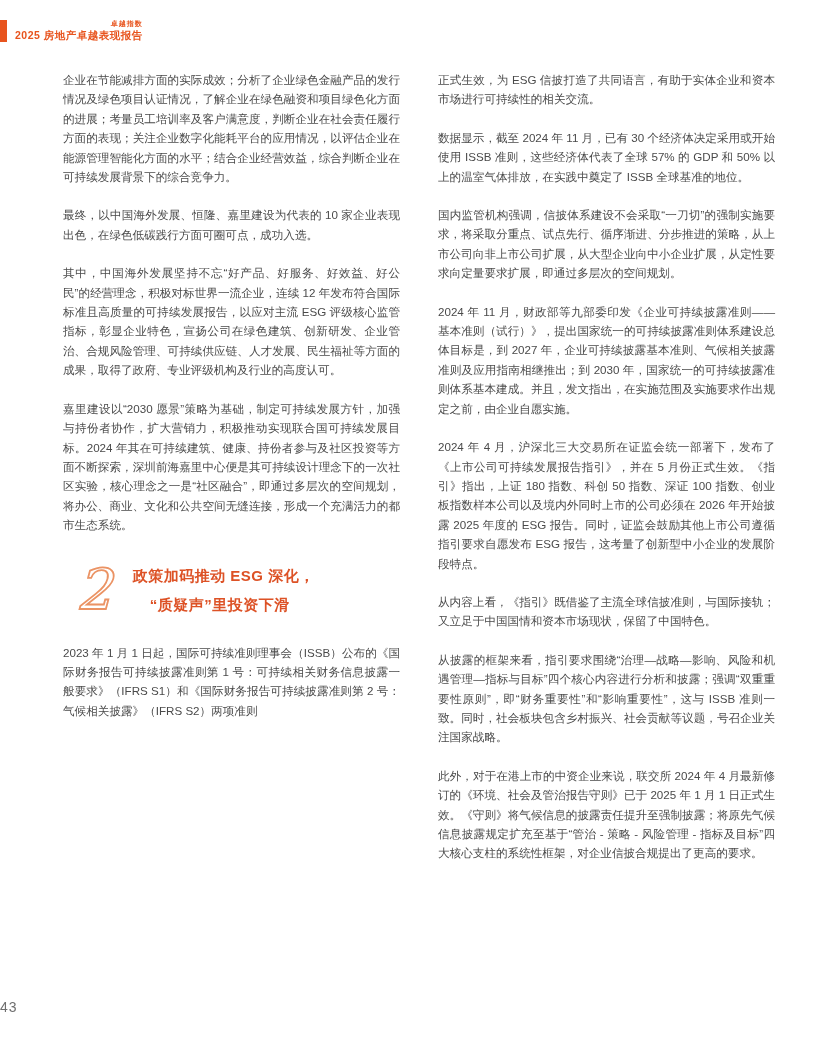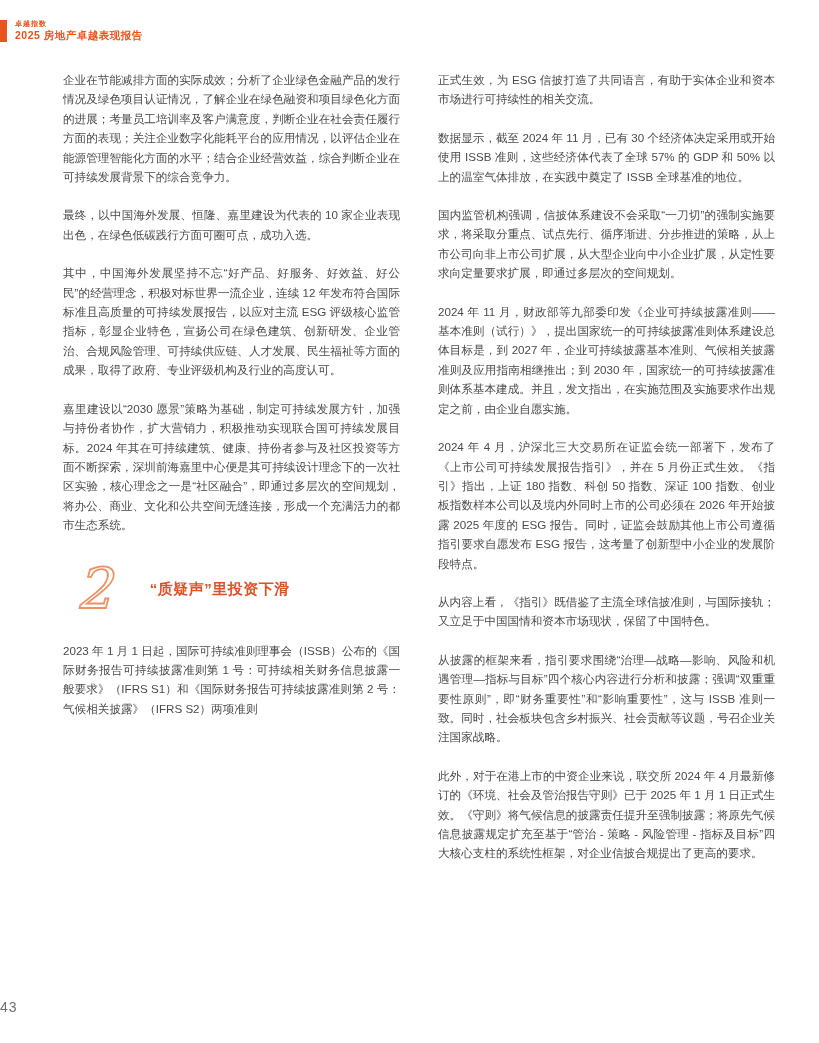--- a/index.html
+++ b/index.html
@@ -7,21 +7,21 @@
     position:relative;
     width:819px;height:1043px;
     margin:0 auto;
     background:#ffffff;
     font-family:"Liberation Sans","DejaVu Sans",sans-serif;
     overflow:hidden;
   }
   
   .brand{position:absolute;top:20px;left:0;display:flex;align-items:stretch;}
   .brand-bar{width:7px;background:#e8541e;}
-  .brand-text{margin-left:8px;display:flex;flex-direction:column;justify-content:center;}
+  .brand-text{margin-left:8px;display:flex;flex-direction:column;justify-content:center;text-align:right;}
   .brand-tagline{font-size:7px;font-weight:bold;color:#e8541e;letter-spacing:1px;line-height:8px;}
   .brand-title{font-size:10.5px;font-weight:bold;color:#e8541e;line-height:13px;margin-top:1px;letter-spacing:.5px;}
   
   .columns{
     position:absolute;top:70px;left:63px;
     display:flex;gap:38px;
   }
   .col{width:337px;}
   .col p{
     margin:0 0 19px 0;
@@ -73,20 +73,21 @@
 
     <div class="col">
       <p>企业在节能减排方面的实际成效；分析了企业绿色金融产品的发行情况及绿色项目认证情况，了解企业在绿色融资和项目绿色化方面的进展；考量员工培训率及客户满意度，判断企业在社会责任履行方面的表现；关注企业数字化能耗平台的应用情况，以评估企业在能源管理智能化方面的水平；结合企业经营效益，综合判断企业在可持续发展背景下的综合竞争力。</p>
       <p>最终，以中国海外发展、恒隆、嘉里建设为代表的 10 家企业表现出色，在绿色低碳践行方面可圈可点，成功入选。</p>
       <p>其中，中国海外发展坚持不忘“好产品、好服务、好效益、好公民”的经营理念，积极对标世界一流企业，连续 12 年发布符合国际标准且高质量的可持续发展报告，以应对主流 ESG 评级核心监管指标，彰显企业特色，宣扬公司在绿色建筑、创新研发、企业管治、合规风险管理、可持续供应链、人才发展、民生福祉等方面的成果，取得了政府、专业评级机构及行业的高度认可。</p>
       <p>嘉里建设以“2030 愿景”策略为基础，制定可持续发展方针，加强与持份者协作，扩大营销力，积极推动实现联合国可持续发展目标。2024 年其在可持续建筑、健康、持份者参与及社区投资等方面不断探索，深圳前海嘉里中心便是其可持续设计理念下的一次社区实验，核心理念之一是“社区融合”，即通过多层次的空间规划，将办公、商业、文化和公共空间无缝连接，形成一个充满活力的都市生态系统。</p>
 
       <div class="section-head">
         <div class="sec-num">2</div>
         <div class="sec-title">
+          <span class="sec-line">政策加码推动 ESG 深化，</span>
           <span class="sec-line sec-line2">“质疑声”里投资下滑</span>
         </div>
       </div>
 
       <p>2023 年 1 月 1 日起，国际可持续准则理事会（ISSB）公布的《国际财务报告可持续披露准则第 1 号：可持续相关财务信息披露一般要求》（IFRS S1）和《国际财务报告可持续披露准则第 2 号：气候相关披露》（IFRS S2）两项准则</p>
     </div>
 
     <div class="col">
       <p>正式生效，为 ESG 信披打造了共同语言，有助于实体企业和资本市场进行可持续性的相关交流。</p>
       <p>数据显示，截至 2024 年 11 月，已有 30 个经济体决定采用或开始使用 ISSB 准则，这些经济体代表了全球 57% 的 GDP 和 50% 以上的温室气体排放，在实践中奠定了 ISSB 全球基准的地位。</p>

